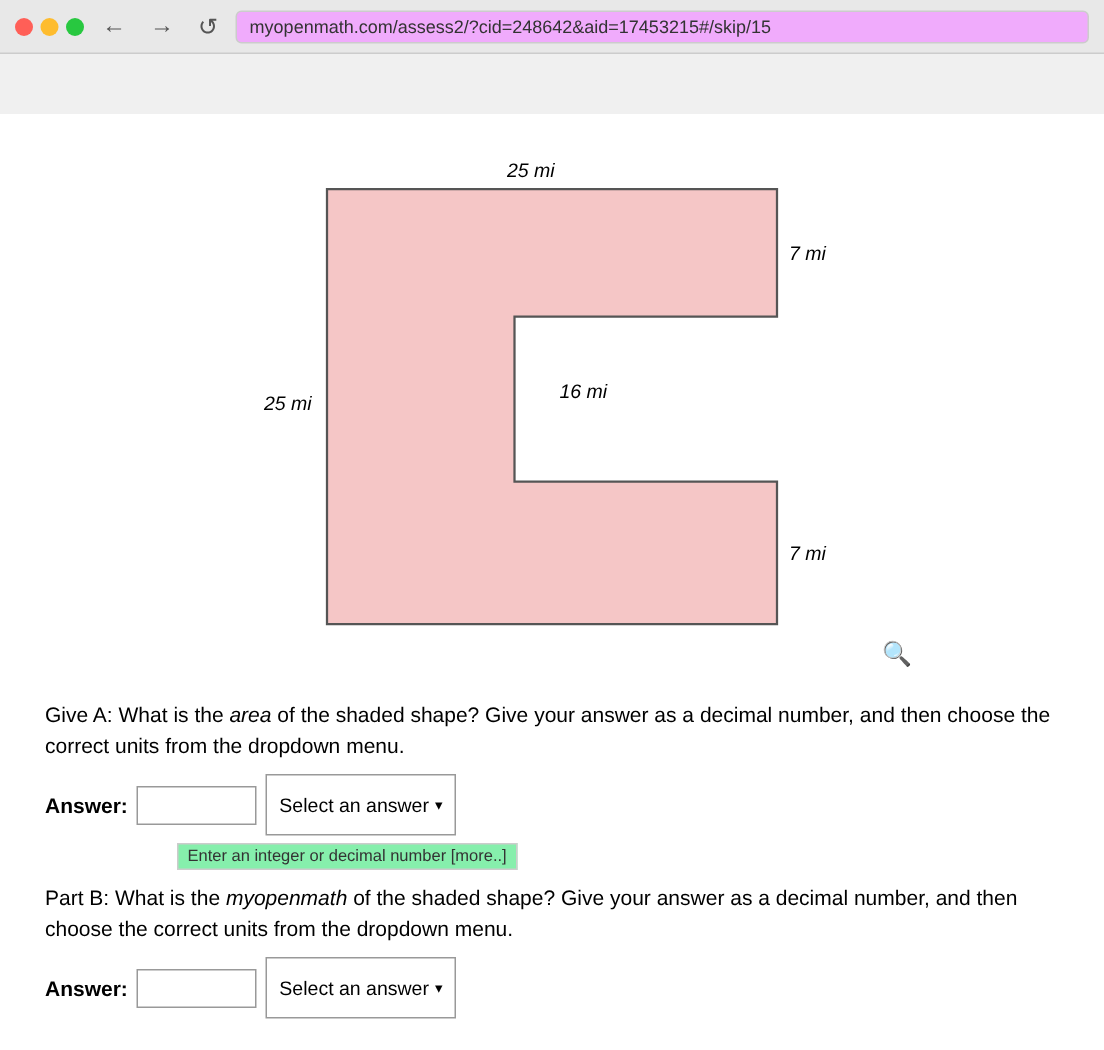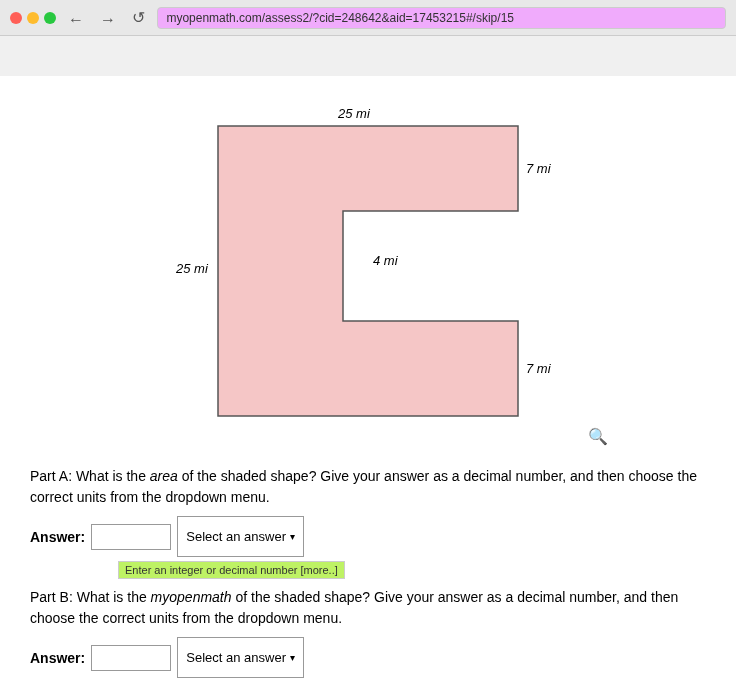--- a/index.html
+++ b/index.html
@@ -90,21 +90,21 @@
       height: 26px;
       border: 1px solid #999;
       padding: 2px 4px;
       font-size: 13px;
     }
     .hint-text {
       font-size: 11px;
       color: #333;
       border: 1px solid #ccc;
       padding: 2px 6px;
-      background: #bef264;
+      background: #86efac;
       display: inline-block;
       margin-left: 88px;
       margin-bottom: 8px;
       text-align: right;
     }
     .dropdown-btn {
       display: inline-flex;
       align-items: center;
       border: 1px solid #999;
       background: white;
@@ -140,32 +140,32 @@
     <svg class="shape-svg" width="500" height="360">
 
       <polygon points="100,30 400,30 400,115 225,115 225,225 400,225 400,320 100,320" fill="#f5c6c6" stroke="#555" stroke-width="1.5"></polygon>
 
     </svg>
 
     <div class="label" style="top: 10px; left: 220px;">25 mi</div>
 
     <div class="label" style="top: 65px; left: 408px;">7 mi</div>
 
-    <div class="label" style="top: 157px; left: 255px;">4 mi</div>
+    <div class="label" style="top: 157px; left: 255px;">16 mi</div>
 
     <div class="label" style="top: 165px; left: 58px;">25 mi</div>
 
     <div class="label" style="top: 265px; left: 408px;">7 mi</div>
 
     <div style="position: absolute; bottom: 10px; right: 10px; font-size: 16px;">🔍</div>
   </div>
 
   
   <p class="part-text">
-    <span>Part A: What is the </span><em>area</em><span> of the shaded shape? Give your answer as a decimal number, and then choose the correct units from the dropdown menu.</span>
+    <span>Give A: What is the </span><em>area</em><span> of the shaded shape? Give your answer as a decimal number, and then choose the correct units from the dropdown menu.</span>
   </p>
 
   <div class="answer-row">
     <span class="answer-label">Answer:</span>
     <input class="answer-input" type="text" style="">
     <button class="dropdown-btn">
       <span>Select an answer</span>
       <span class="chevron">▾</span>
     </button>
   </div>

